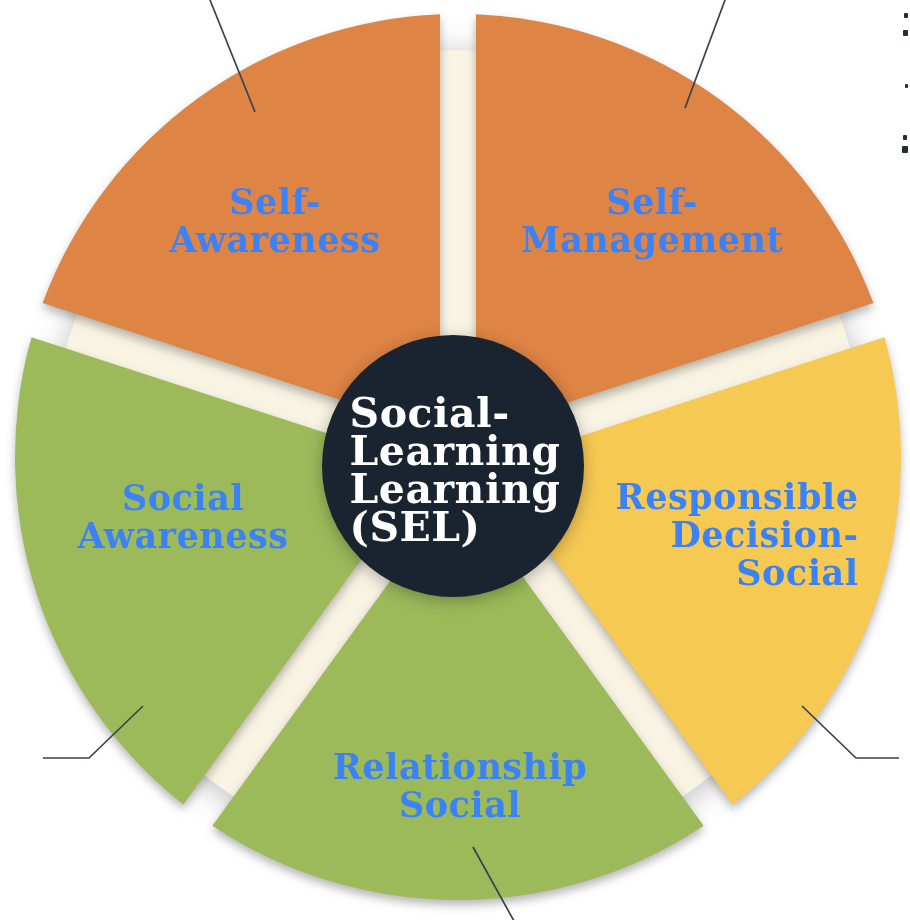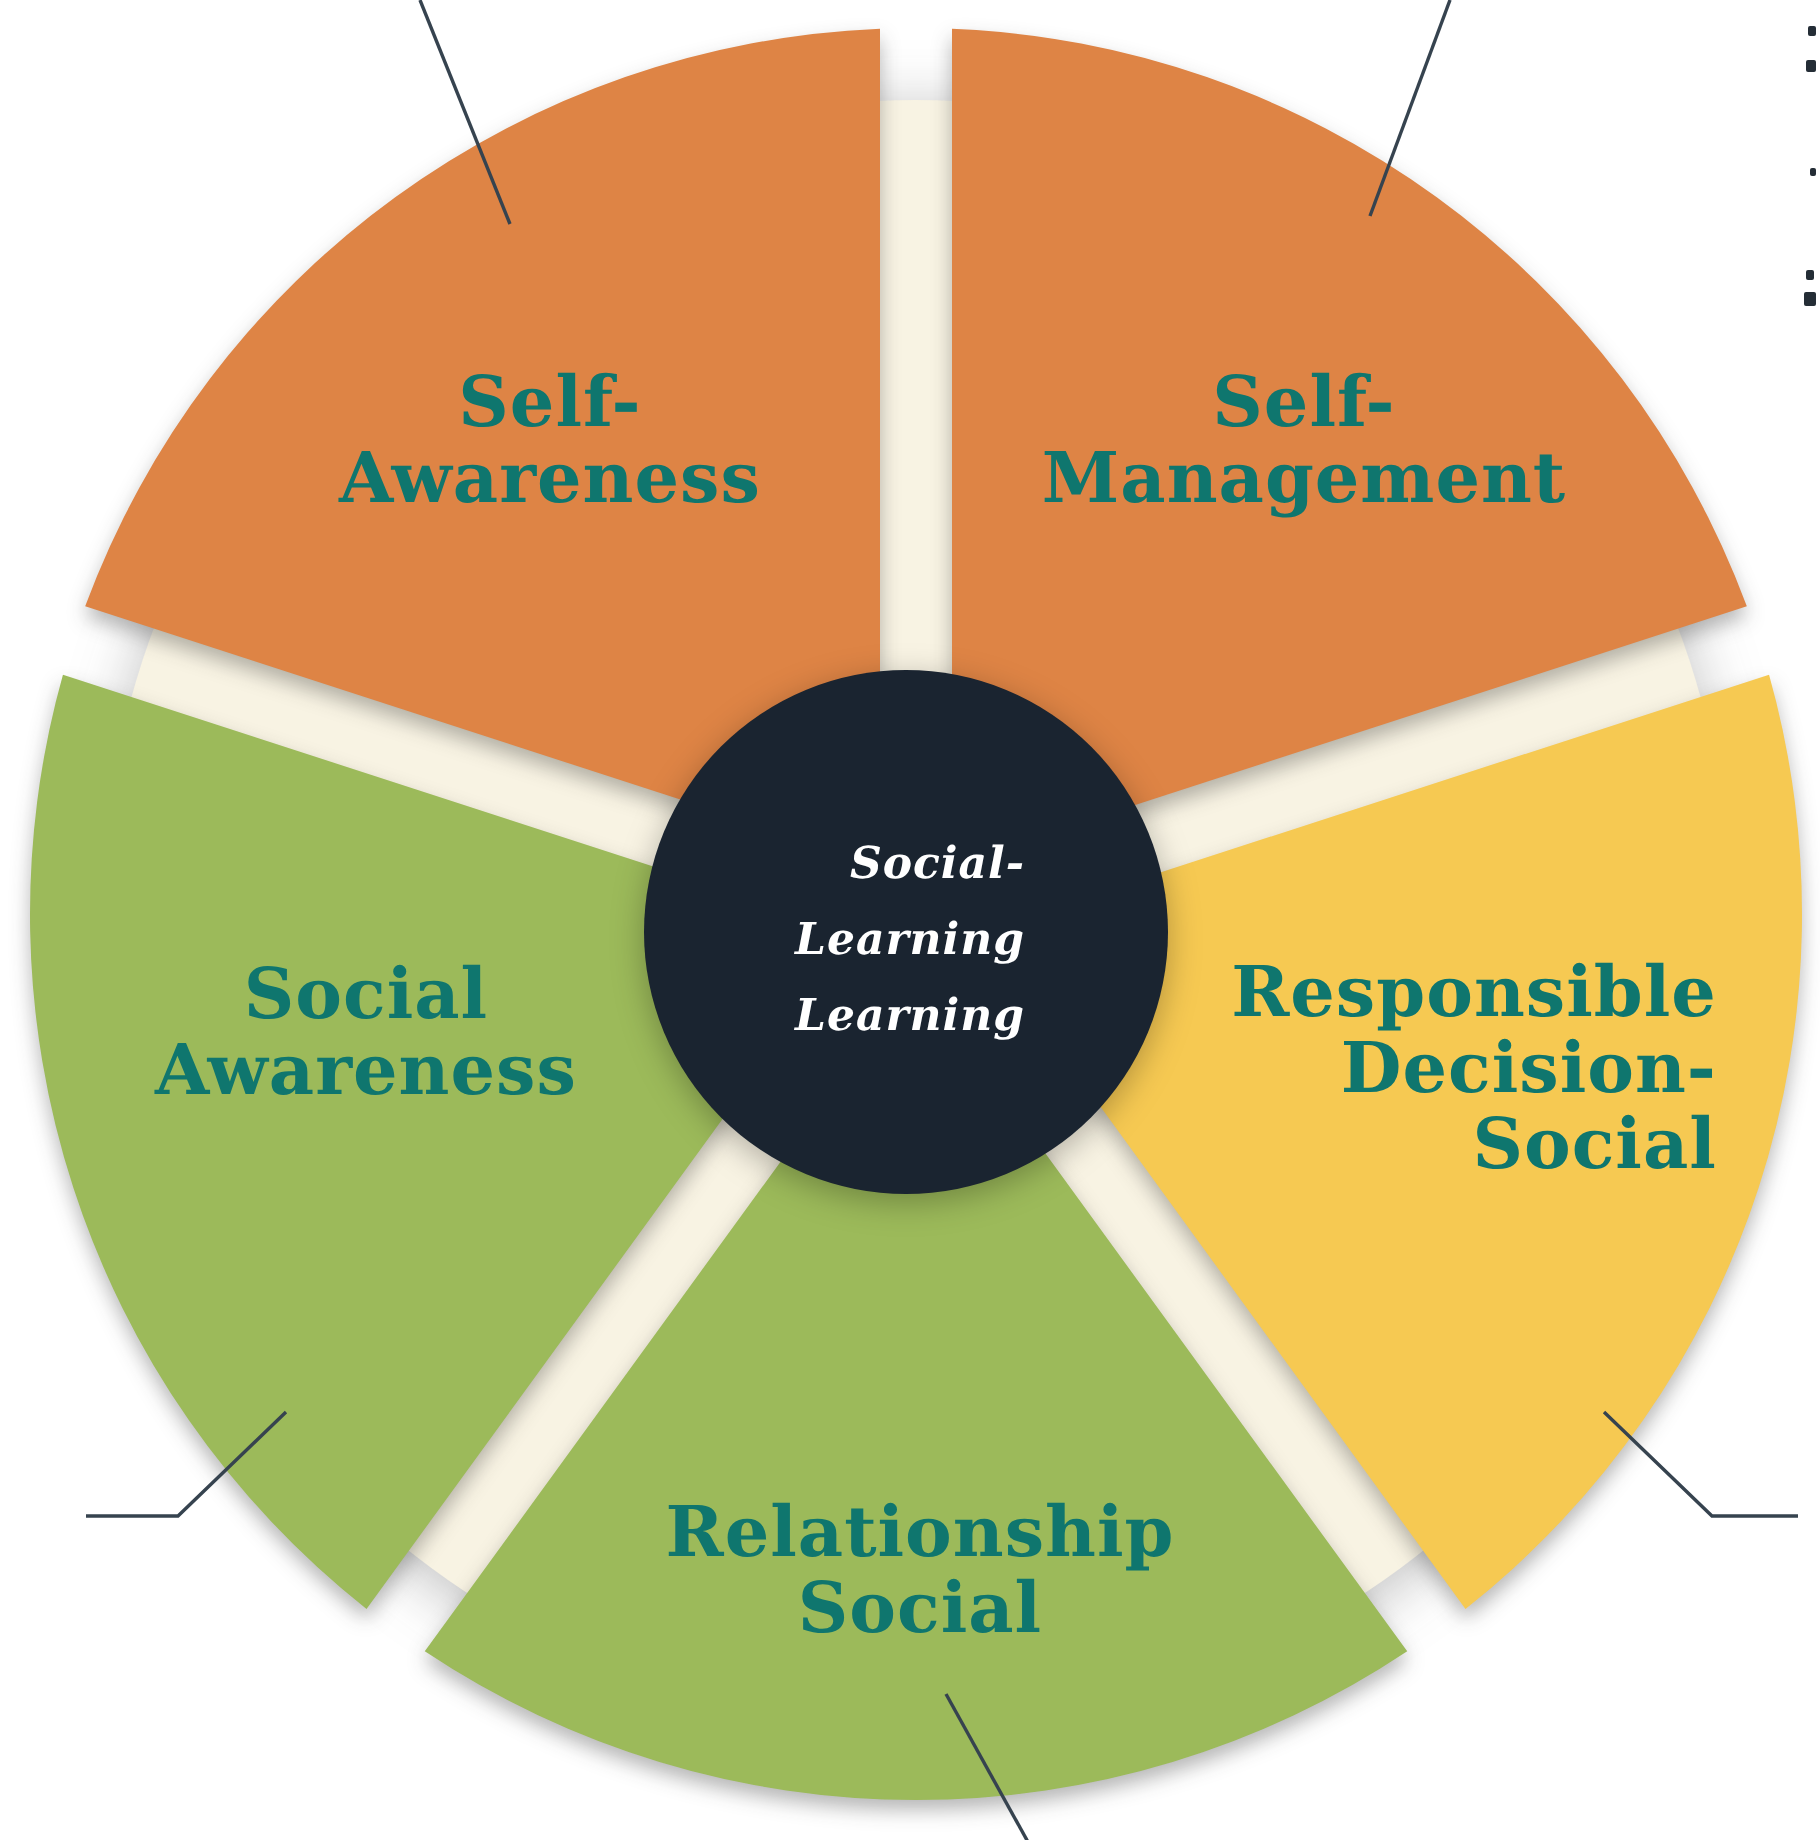--- a/index.html
+++ b/index.html
@@ -35,35 +35,34 @@
     stroke-width: 1.7;
     stroke-linejoin: miter;
   }
   .seg-label {
     position: absolute;
     transform: translate(-50%, -50%);
     text-align: center;
     font-weight: 700;
     font-size: 35px;
     line-height: 38px;
-    color: #0f766e;
+    color: #3b82f6;
     white-space: nowrap;
     letter-spacing: 0.5px;
   }
   .hub-label {
     position: absolute;
     transform: translate(-50%, -50%);
-    text-align: right;
+    text-align: left;
     font-weight: 700;
-    font-size: 22px;
+    font-size: 41px;
     line-height: 38px;
     color: #ffffff;
     white-space: nowrap;
     letter-spacing: 0.5px;
-    font-style: italic;
   }
   .edge-fragment {
     position: absolute;
     background: #242d36;
     border-radius: 1px;
   }
 </style>
 </head>
 <body>
 
@@ -113,20 +112,21 @@
 
   <div class="seg-label" style="left:183px; top:517px;">
     <div>Social</div>
     <div>Awareness</div>
   </div>
 
   <div class="hub-label" style="left:455px; top:470px;">
     <div>Social-</div>
     <div>Learning</div>
     <div>Learning</div>
+    <div>(SEL)</div>
   </div>
 
   <div class="edge-fragment" style="left:904px; top:13px;  width:4px; height:5px;"></div>
   <div class="edge-fragment" style="left:903px; top:30px;  width:5px; height:6px;"></div>
   <div class="edge-fragment" style="left:905px; top:84px;  width:3px; height:4px;"></div>
   <div class="edge-fragment" style="left:903px; top:135px; width:4px; height:5px;"></div>
   <div class="edge-fragment" style="left:902px; top:146px; width:6px; height:7px;"></div>
 </div>
 
 </body></html>

